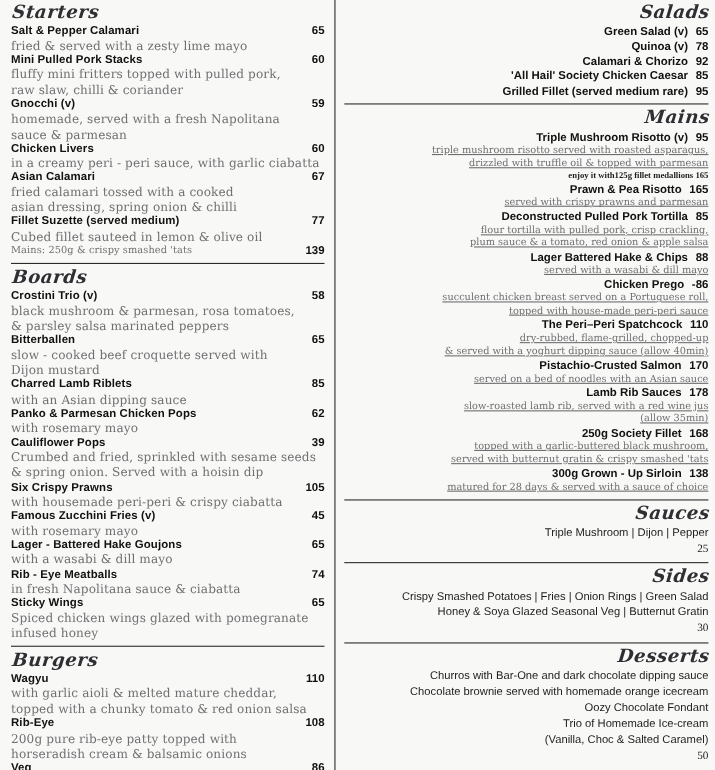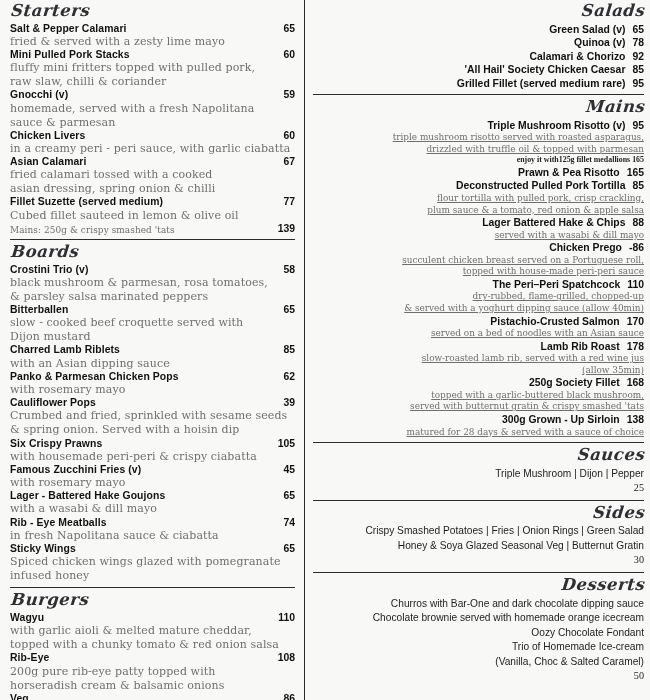--- a/index.html
+++ b/index.html
@@ -68,21 +68,21 @@
     height: 0;
   }
 
   
   .item {
     margin: 0;
     padding: 0;
   }
   .item-line {
     display: flex;
-    align-items: flex-end;
+    align-items: flex-start;
     justify-content: space-between;
     line-height: 1.18;
   }
   .item-name {
     font-family: "Liberation Sans", sans-serif;
     font-weight: 700;
     font-size: 10.4px;
     letter-spacing: 0.1px;
     color: #111;
     white-space: nowrap;
@@ -329,20 +329,21 @@
     <div class="sec-head">Mains</div>
     <div id="mains-items">
         <div class="r-item">
           <div class="r-head"><span>Triple Mushroom Risotto  (v)</span><span class="price">95</span></div>
           <div class="r-desc">triple mushroom risotto served with roasted asparagus,
 drizzled with truffle oil  &amp; topped with parmesan</div>
           <div class="r-note">enjoy it with125g fillet medallions  165</div>
         </div>
         <div class="r-item">
           <div class="r-head"><span>Prawn &amp; Pea Risotto</span><span class="price">165</span></div>
+          <div class="r-desc">served with crispy prawns and parmesan</div>
         </div>
         <div class="r-item">
           <div class="r-head"><span>Deconstructed Pulled Pork Tortilla</span><span class="price">85</span></div>
           <div class="r-desc">flour tortilla with pulled pork, crisp crackling,
 plum sauce &amp; a tomato, red onion &amp; apple salsa</div>
         </div>
         <div class="r-item">
           <div class="r-head"><span>Lager Battered Hake &amp; Chips</span><span class="price">88</span></div>
           <div class="r-desc">served with a wasabi &amp; dill mayo</div>
         </div>
@@ -354,21 +355,21 @@
         <div class="r-item">
           <div class="r-head"><span>The Peri–Peri Spatchcock</span><span class="price">110</span></div>
           <div class="r-desc">dry-rubbed, flame-grilled, chopped-up
 &amp; served with a yoghurt dipping sauce (allow 40min)</div>
         </div>
         <div class="r-item">
           <div class="r-head"><span>Pistachio-Crusted Salmon</span><span class="price">170</span></div>
           <div class="r-desc">served on a bed of noodles with an Asian sauce</div>
         </div>
         <div class="r-item">
-          <div class="r-head"><span>Lamb Rib Roast</span><span class="price">178</span></div>
+          <div class="r-head"><span>Lamb Rib Sauces</span><span class="price">178</span></div>
           <div class="r-desc">slow-roasted lamb rib, served with a red wine jus
 (allow 35min)</div>
         </div>
         <div class="r-item">
           <div class="r-head"><span>250g Society Fillet</span><span class="price">168</span></div>
           <div class="r-desc">topped with a garlic-buttered black mushroom,
 served with butternut gratin &amp; crispy smashed 'tats</div>
         </div>
         <div class="r-item">
           <div class="r-head"><span>300g Grown - Up Sirloin</span><span class="price">138</span></div>

